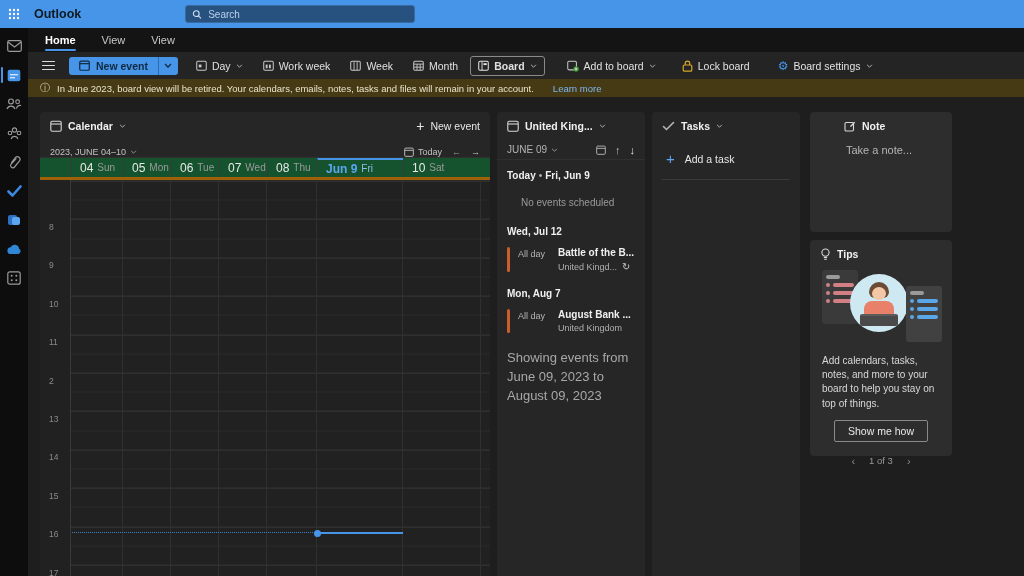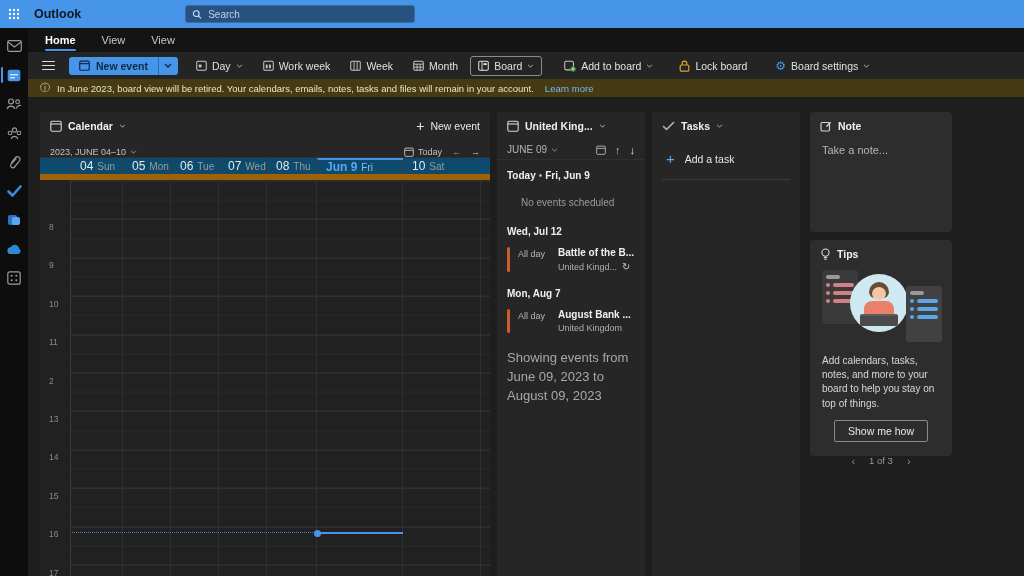--- a/index.html
+++ b/index.html
@@ -37,36 +37,36 @@
   .menu-tab.active { color:#ffffff; font-weight:bold; }
   .menu-tab.active::after { content:""; position:absolute; left:0; right:0; bottom:-5px;
     height:2px; background:#4695e8; border-radius:2px; }
 
   .toolbar { height:27px; background:#242424; display:flex; align-items:center;
     padding-left:8px; gap:4px; }
   .tb-btn { display:flex; align-items:center; gap:5px; color:#e0e0e0; font-size:10.5px;
     padding:3px 7px; border-radius:3px; background:none; border:1px solid transparent;
     cursor:pointer; font-family:inherit; white-space:nowrap; }
   .tb-btn .chev { color:#b8b8b8; }
-  .tb-btn.outlined { border-color:#8a8a8a; }
+  .tb-btn.outlined { border-color:#8a8a8a;font-weight:bold; }
   .split { display:flex; margin:0 6px 0 4px; }
   .split .sp-main { background:#4695e8; color:#0f2940; font-weight:bold; font-size:10.5px;
     border:none; border-radius:3px 0 0 3px; display:flex; align-items:center; gap:6px;
     padding:3px 10px; cursor:pointer; font-family:inherit; }
   .split .sp-chev { background:#4695e8; border:none; border-left:1px solid #2b6cb4;
     border-radius:0 3px 3px 0; width:20px; display:flex; align-items:center; justify-content:center;
     cursor:pointer; color:#0f2940; }
   .hamburger { display:flex; flex-direction:column; gap:2.5px; background:none; border:none;
     padding:4px 6px; cursor:pointer; }
   .hamburger span { width:13px; height:1.6px; background:#dcdcdc; border-radius:1px; }
 
   .banner { height:18px; background:#453a13; display:flex; align-items:center; gap:7px;
     padding-left:12px; font-size:9.5px; color:#eae3cd; }
   .banner .info-i { color:#d9d2ba; font-size:10px; }
-  .banner a { color:#7db7f2; text-decoration:none; margin-left:4px; cursor:pointer;text-align:right; }
+  .banner a { color:#7db7f2; text-decoration:none; margin-left:12px; cursor:pointer;text-align:right; }
 
   
   .board { position:relative; height:479px; background:#1e1e1e; overflow:hidden; }
   .card { position:absolute; background:#262626; border-radius:4px; }
 
   .card-head { height:28px; display:flex; align-items:center; gap:6px; padding:0 10px;
     font-size:10.5px; font-weight:bold; color:#f0f0f0; }
   .chev { font-size:8px; color:#a8a8a8; }
 
   
@@ -74,21 +74,21 @@
   .cal-head-right { margin-left:auto; display:flex; align-items:center; gap:6px;
     font-weight:normal; font-size:10.5px; color:#e6e6e6; background:none; border:none;
     cursor:pointer; font-family:inherit; }
   .cal-daterow { height:18px; display:flex; align-items:flex-end; padding:0 10px;
     font-size:9px; color:#c2c2c2; border-bottom:1px solid #303030; }
   .cal-daterow .right { margin-left:auto; display:flex; align-items:center; gap:10px; }
   .cal-daterow button { background:none; border:none; color:#c2c2c2; font-size:9px;
     display:flex; align-items:center; gap:4px; cursor:pointer; font-family:inherit; }
   .arrow { font-size:11px; color:#b5b5b5; }
 
-  .dayhead { display:flex; height:22px; border-bottom:6px solid #a16207; background:#0c4a6e; }
+  .dayhead { display:flex; height:22px; border-bottom:3px solid #a16207; background:#14532d; }
   .dayhead .gut { width:31px; }
   .daycell { border-left:1px solid #3a3a3a; display:flex; align-items:center; gap:4px;
     padding-left:8px; position:relative; cursor:pointer; }
   .daycell .num { font-size:12px; color:#e8e8e8; }
   .daycell .wd { font-size:10px; color:#9a9a9a; }
   .daycell.today { border-top:2px solid #4695e8; }
   .daycell.today .num { color:#5aa6f0; font-weight:bold; }
   .daycell.today .wd { color:#8fbdea; }
 
   .calgrid { position:relative; height:400px; background:#212121;
@@ -129,21 +129,21 @@
 
   
   #tasks-card { left:624px; top:15px; width:148px; height:470px; }
   .addtask { display:flex; align-items:center; gap:10px; padding:10px 12px 12px 14px;
     background:none; border:none; cursor:pointer; font-family:inherit; width:100%; }
   .addtask .plus { color:#5aa6f0; font-size:15px; font-weight:normal; }
   .addtask .lbl { color:#e6e6e6; font-size:10.5px; }
   .tasks-divider { height:1px; background:#3a3a3a; margin:0 10px; }
 
   
-  #note-card { left:782px; top:15px; width:142px; height:120px; background:#2d2d2d; }
+  #note-card { left:782px; top:15px; width:142px; height:120px; background:#2d2d2d;padding-left:24px; }
   .note-body { padding:4px 12px; font-size:11px; color:#b5b5b5; cursor:text; }
 
   #tips-card { left:782px; top:143px; width:142px; height:216px; background:#2d2d2d; }
   .tips-illus { position:relative; width:122px; height:74px; margin:2px auto 6px auto; }
   .panel { position:absolute; border-radius:3px; padding:5px 4px; display:flex;
     flex-direction:column; gap:4px; }
   .panel.left { left:2px; top:0; width:36px; height:54px; background:#3a3a3a; }
   .panel.right { right:0; top:16px; width:36px; height:56px; background:#414141; }
   .prow { display:flex; align-items:center; gap:3px; }
   .pdot { width:4px; height:4px; border-radius:50%; }

